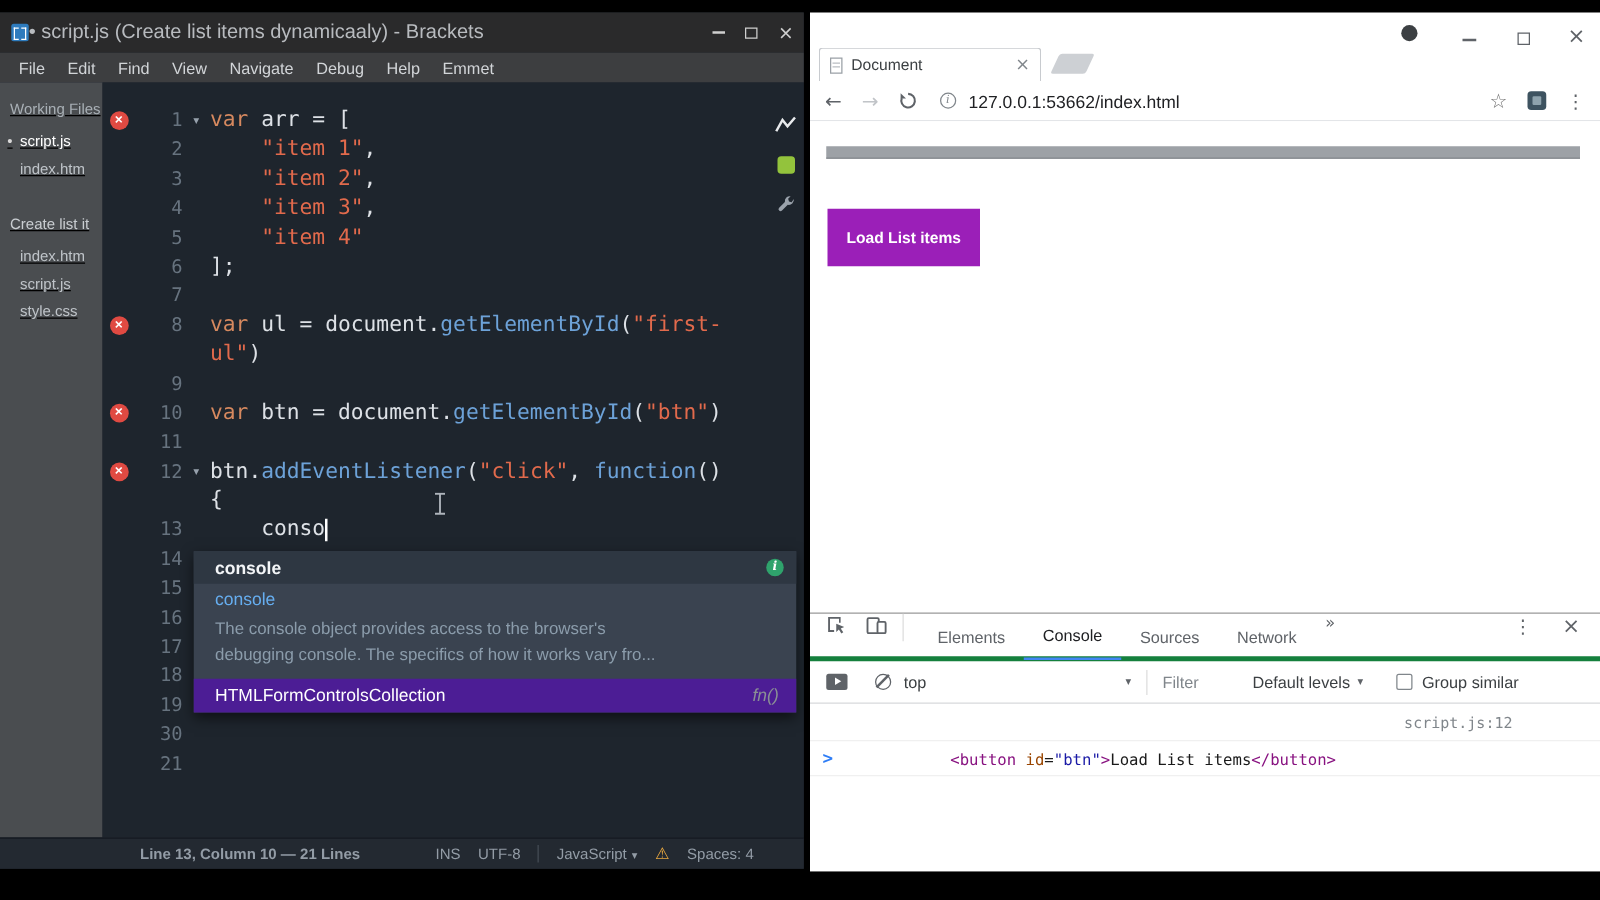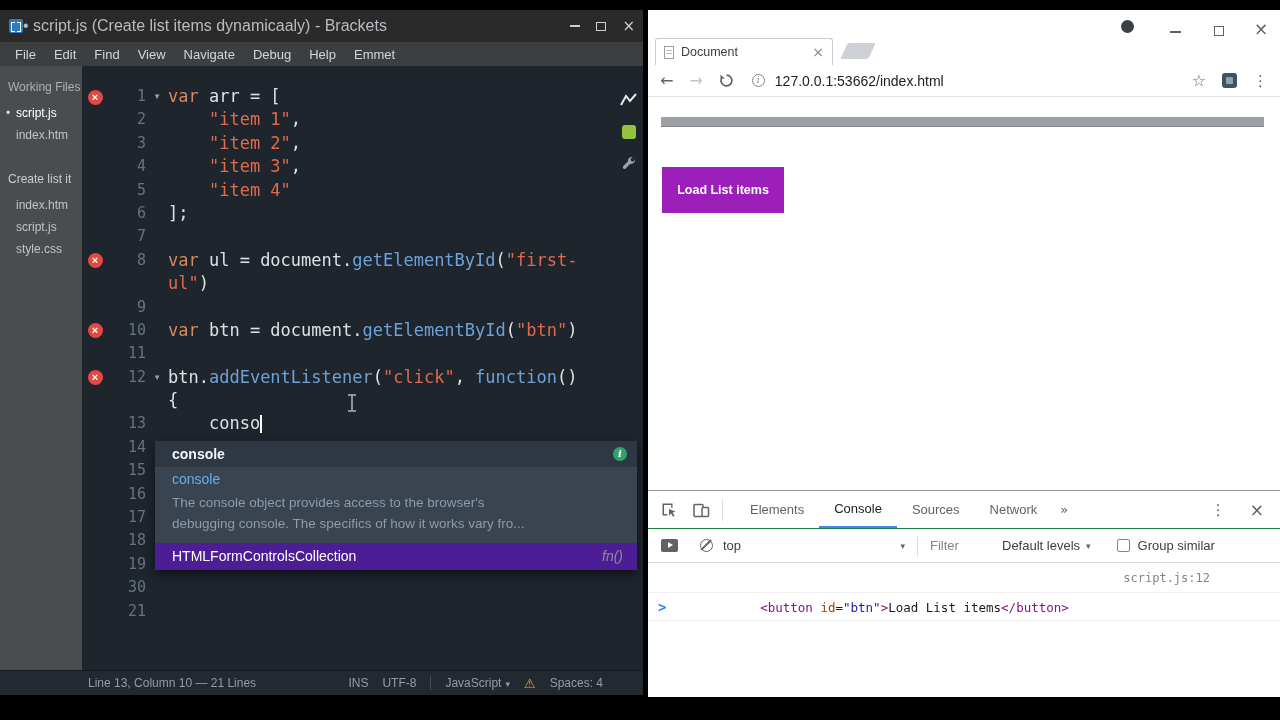--- a/index.html
+++ b/index.html
@@ -14,21 +14,21 @@
   .bw-logo::before, .bw-logo::after { content:""; position:absolute; top:3px; width:3px; height:8px; border:1px solid #fff; }
   .bw-logo::before { left:2px; border-right:none; }
   .bw-logo::after  { right:2px; border-left:none; }
   .bw-title-text { flex:1; text-align:left; font-size:16px; color:#b8bbbf; }
   .bw-controls { position:absolute; right:8px; top:0; height:32px; display:flex; align-items:center; gap:16px; }
   .b-min { width:10px; height:2px; background:#cfcfcf; }
   .b-max { width:10px; height:9px; border:1.5px solid #cfcfcf; }
   .b-close { color:#cfcfcf; font-size:15px; line-height:15px; }
   .bw-menu { height:24px; background:#3d3e40; display:flex; align-items:center; padding-left:6px; }
   .menu-item { padding:0 9px; font-size:13px; color:#d2d5d8; }
-  .bw-body { position:absolute; top:56px; left:0; right:0; bottom:25px; display:flex; }
+  .bw-body { position:absolute; top:56px; left:0; right:0; bottom:25px; display:flex;text-decoration:underline; }
 
   
   .sidebar { width:82px; background:#4a4d50; overflow:hidden; flex:none; }
   .wf-header { color:#a9b0b6; font-size:12px; padding:14px 0 8px 8px; white-space:nowrap; }
   .sb-file { height:22px; line-height:22px; font-size:12px; color:#bfc4c9; white-space:nowrap; display:flex; align-items:center; }
   .sb-file.active { color:#fff; }
   .sb-file .dirty { width:16px; text-align:center; color:#d8d8d8; flex:none; }
   .proj-name { color:#c9cdd1; font-size:12px; padding:26px 0 8px 8px; white-space:nowrap; }
   .sb-file.proj { padding-left:16px; }
 
@@ -55,21 +55,21 @@
   .popup { position:absolute; left:73px; top:375px; width:482px; background:#3a4350; box-shadow:0 4px 10px rgba(0,0,0,.55); z-index:5; }
   .popup-sel { height:26px; line-height:26px; background:#2e3742; color:#f3f5f7; font-weight:bold; font-size:14px; padding:0 10px 0 17px; display:flex; align-items:center; }
   .info-icon { margin-left:auto; width:14px; height:14px; line-height:14px; border-radius:50%; background:#2fa36c; color:#fff; font-size:10px; font-style:italic; font-family:"DejaVu Serif", serif; text-align:center; }
   .popup-match { height:24px; line-height:24px; color:#66aef0; font-size:14px; padding-left:17px; }
   .popup-desc { padding:1px 14px 9px 17px; color:#8b9cab; font-size:13.5px; line-height:21px; }
   .popup-footer { height:27px; line-height:27px; background:#4c1d95; color:#fff; font-size:14px; padding:0 14px 0 17px; display:flex; }
   .fn-badge { margin-left:auto; color:#8a8f95; font-style:italic; }
 
   
   .statusbar { position:absolute; left:0; right:0; bottom:0; height:25px; background:#232931; border-top:1px solid #141920; color:#939ca6; font-size:12px; display:flex; align-items:center; }
-  .sb-left { margin-left:88px; }
+  .sb-left { margin-left:112px;font-weight:bold; }
   .sb-right { margin-left:auto; display:flex; align-items:center; gap:14px; margin-right:40px; }
   .sb-sep { width:1px; height:14px; background:#454c55; }
   .warn { color:#eba93f; font-size:13px; }
   .dd-arrow { font-size:9px; color:#939ca6; margin-left:4px; }
 
   
   .mouse-ibeam { position:absolute; left:265px; top:328px; z-index:6; }
 
   
   .cw { position:absolute; left:648px; top:10px; width:632px; height:687px; background:#fff; }
@@ -95,21 +95,21 @@
   .nav-ext { margin-left:16px; width:15px; height:15px; border-radius:3px; background:#3e5360; position:relative; }
   .nav-ext::after { content:""; position:absolute; left:4px; top:4px; width:7px; height:7px; background:#8fa3ad; border-radius:1px; }
   .nav-kebab { margin:0 12px 0 16px; font-size:15px; color:#5f6368; }
 
   .page-area { position:absolute; top:87px; left:0; right:0; height:393px; background:#fff; }
   .gray-bar { position:absolute; left:13px; top:20px; width:603px; height:10px; background:#9da1a6; border-bottom:1px solid #83878c; }
   .purple-btn { position:absolute; left:14px; top:70px; width:122px; height:46px; background:#9b1fb8; color:#fff; font-size:12.5px; font-weight:bold; border:none; display:flex; align-items:center; justify-content:center; }
 
   
   .devtools { position:absolute; left:0; top:480px; right:0; bottom:0; background:#fff; border-top:1px solid #999; }
-  .dt-bar { height:38px; border-bottom:1px solid #15803d; display:flex; align-items:center; }
+  .dt-bar { height:38px; border-bottom:4px solid #15803d; display:flex; align-items:flex-start; }
   .dt-inspect { margin-left:12px; display:flex; }
   .dt-device { margin-left:14px; display:flex; }
   .dt-sep { width:1px; height:22px; background:#ddd; margin:0 12px; }
   .dt-tab { padding:0 15px; font-size:13px; color:#5f6368; height:37px; line-height:37px; }
   .dt-tab.active { color:#202124; border-bottom:2px solid #4285f4; line-height:35px; }
   .dt-more { padding:0 8px; color:#5f6368; font-size:13px; }
   .dt-right { margin-left:auto; display:flex; align-items:center; gap:24px; margin-right:16px; }
   .dt-kebab { color:#5f6368; font-size:15px; }
   .dt-close { color:#5f6368; font-size:17px; }
 

